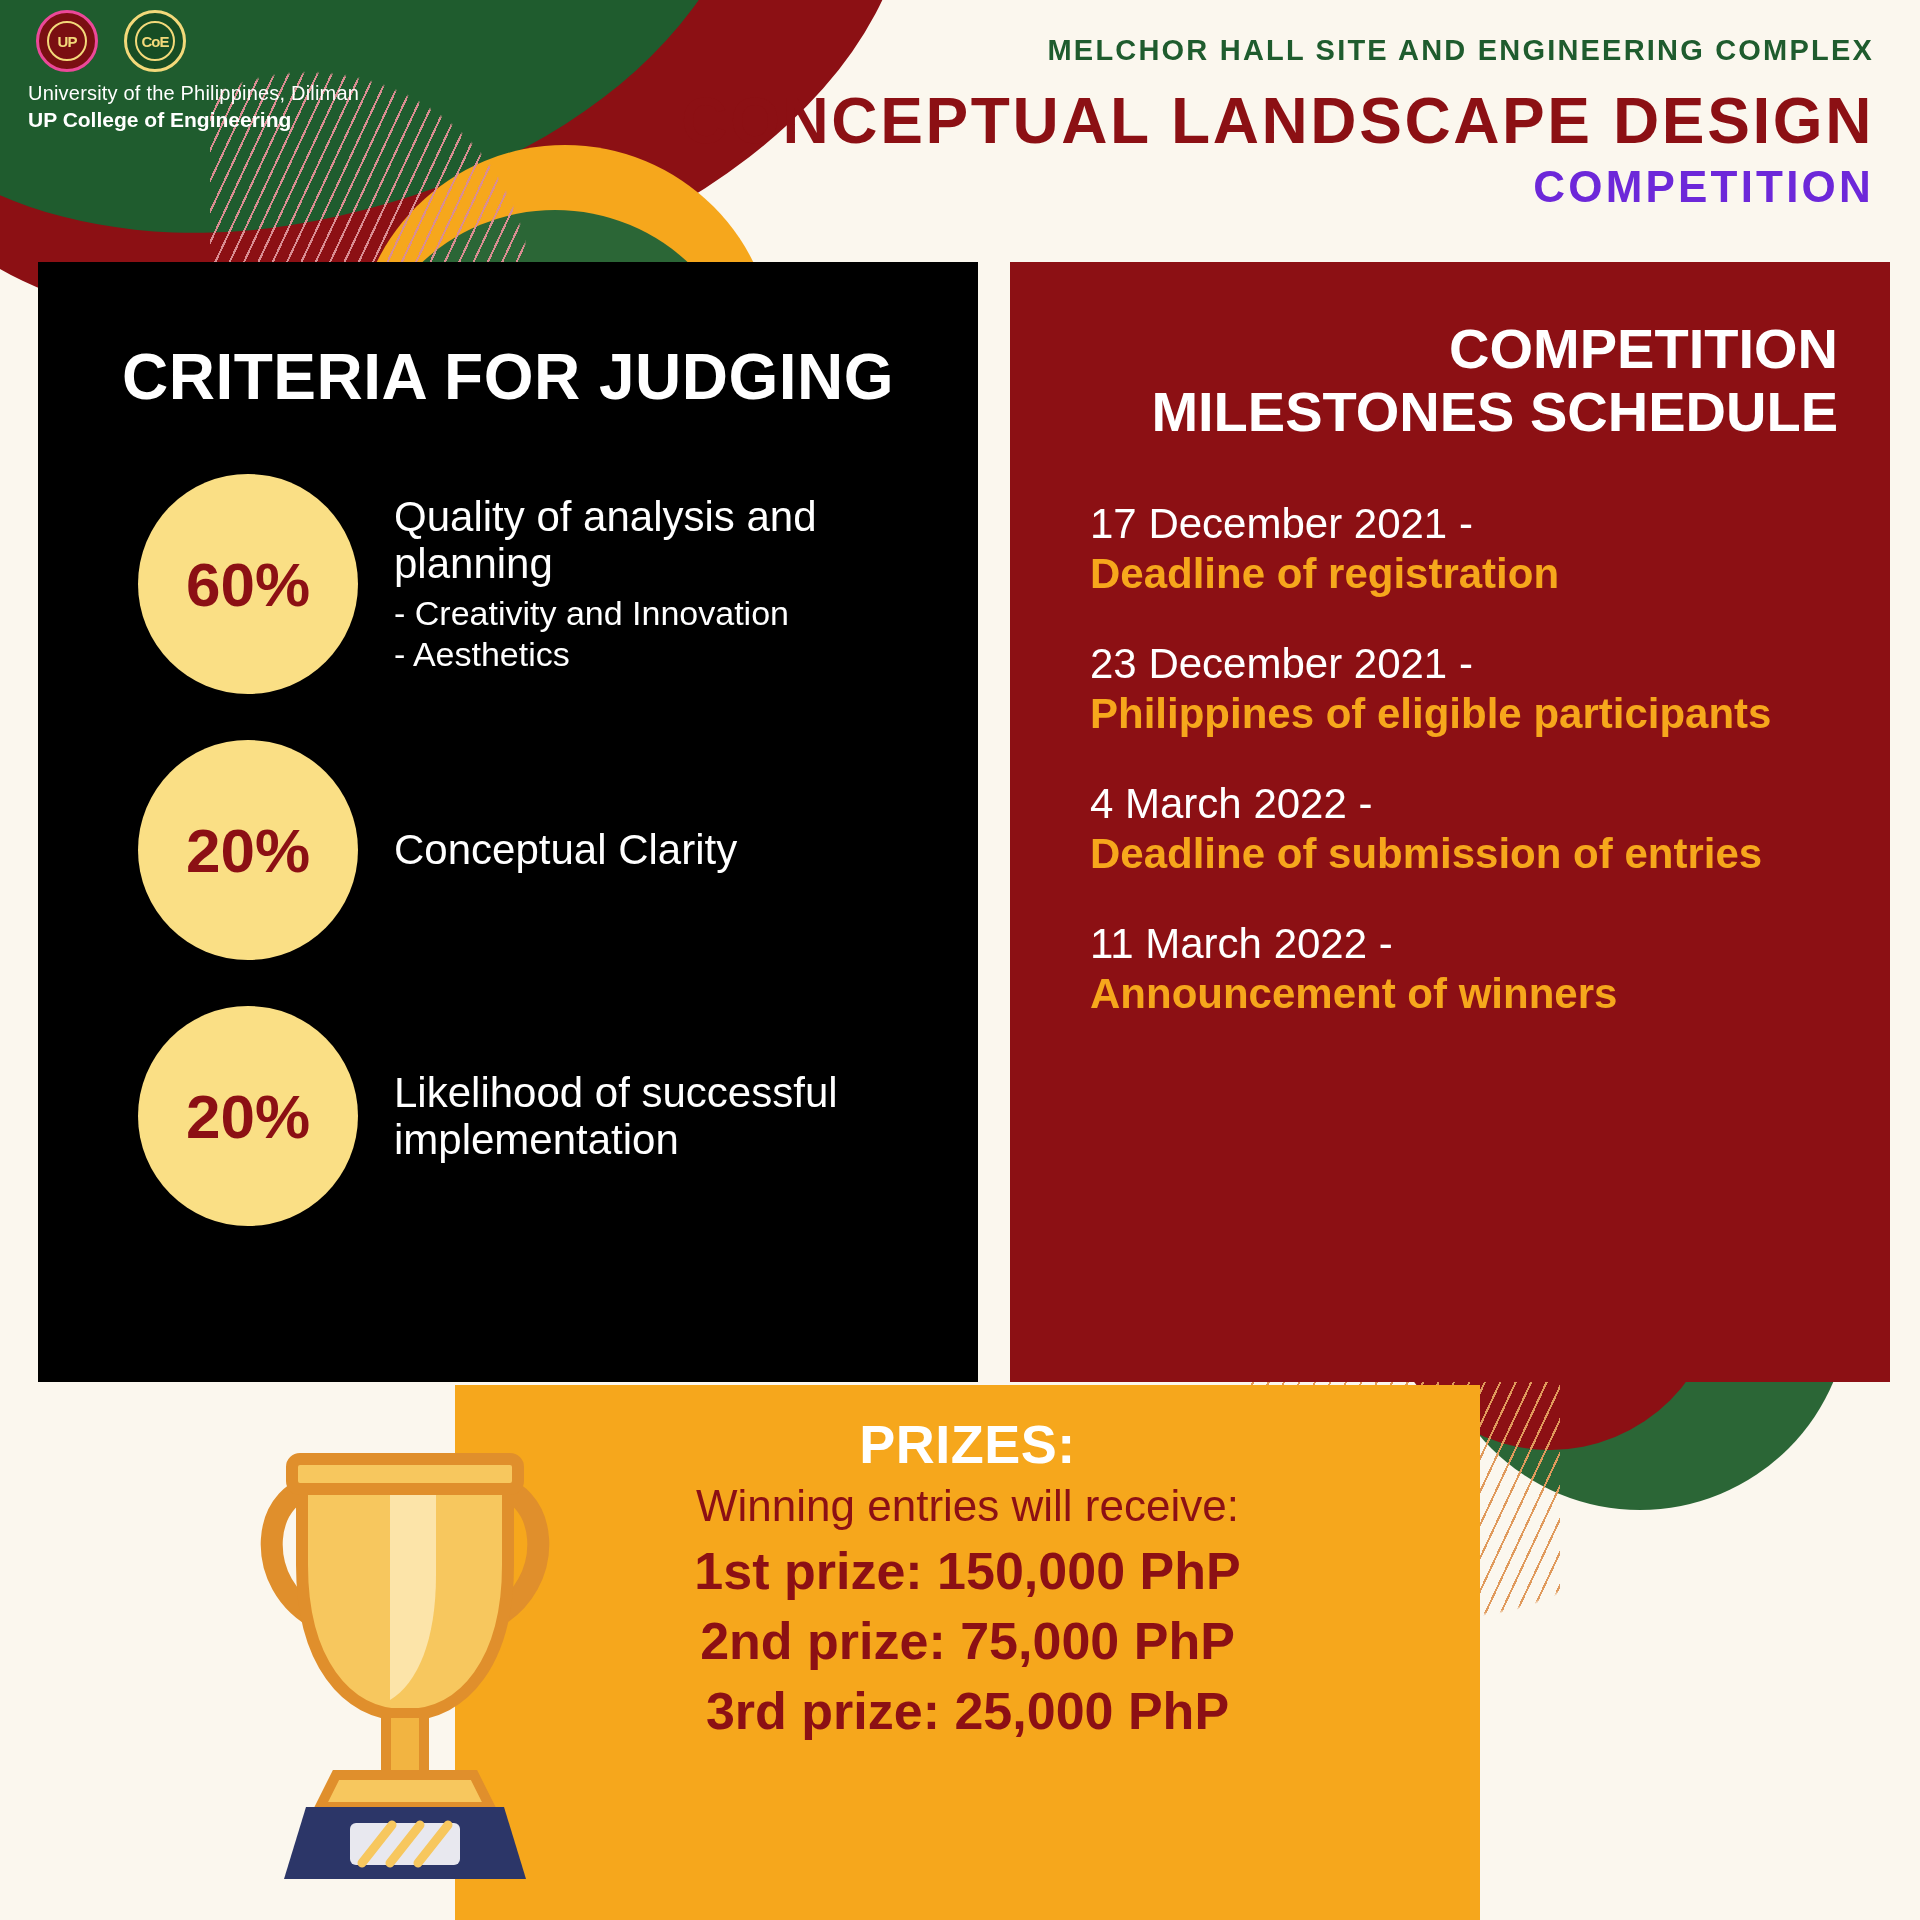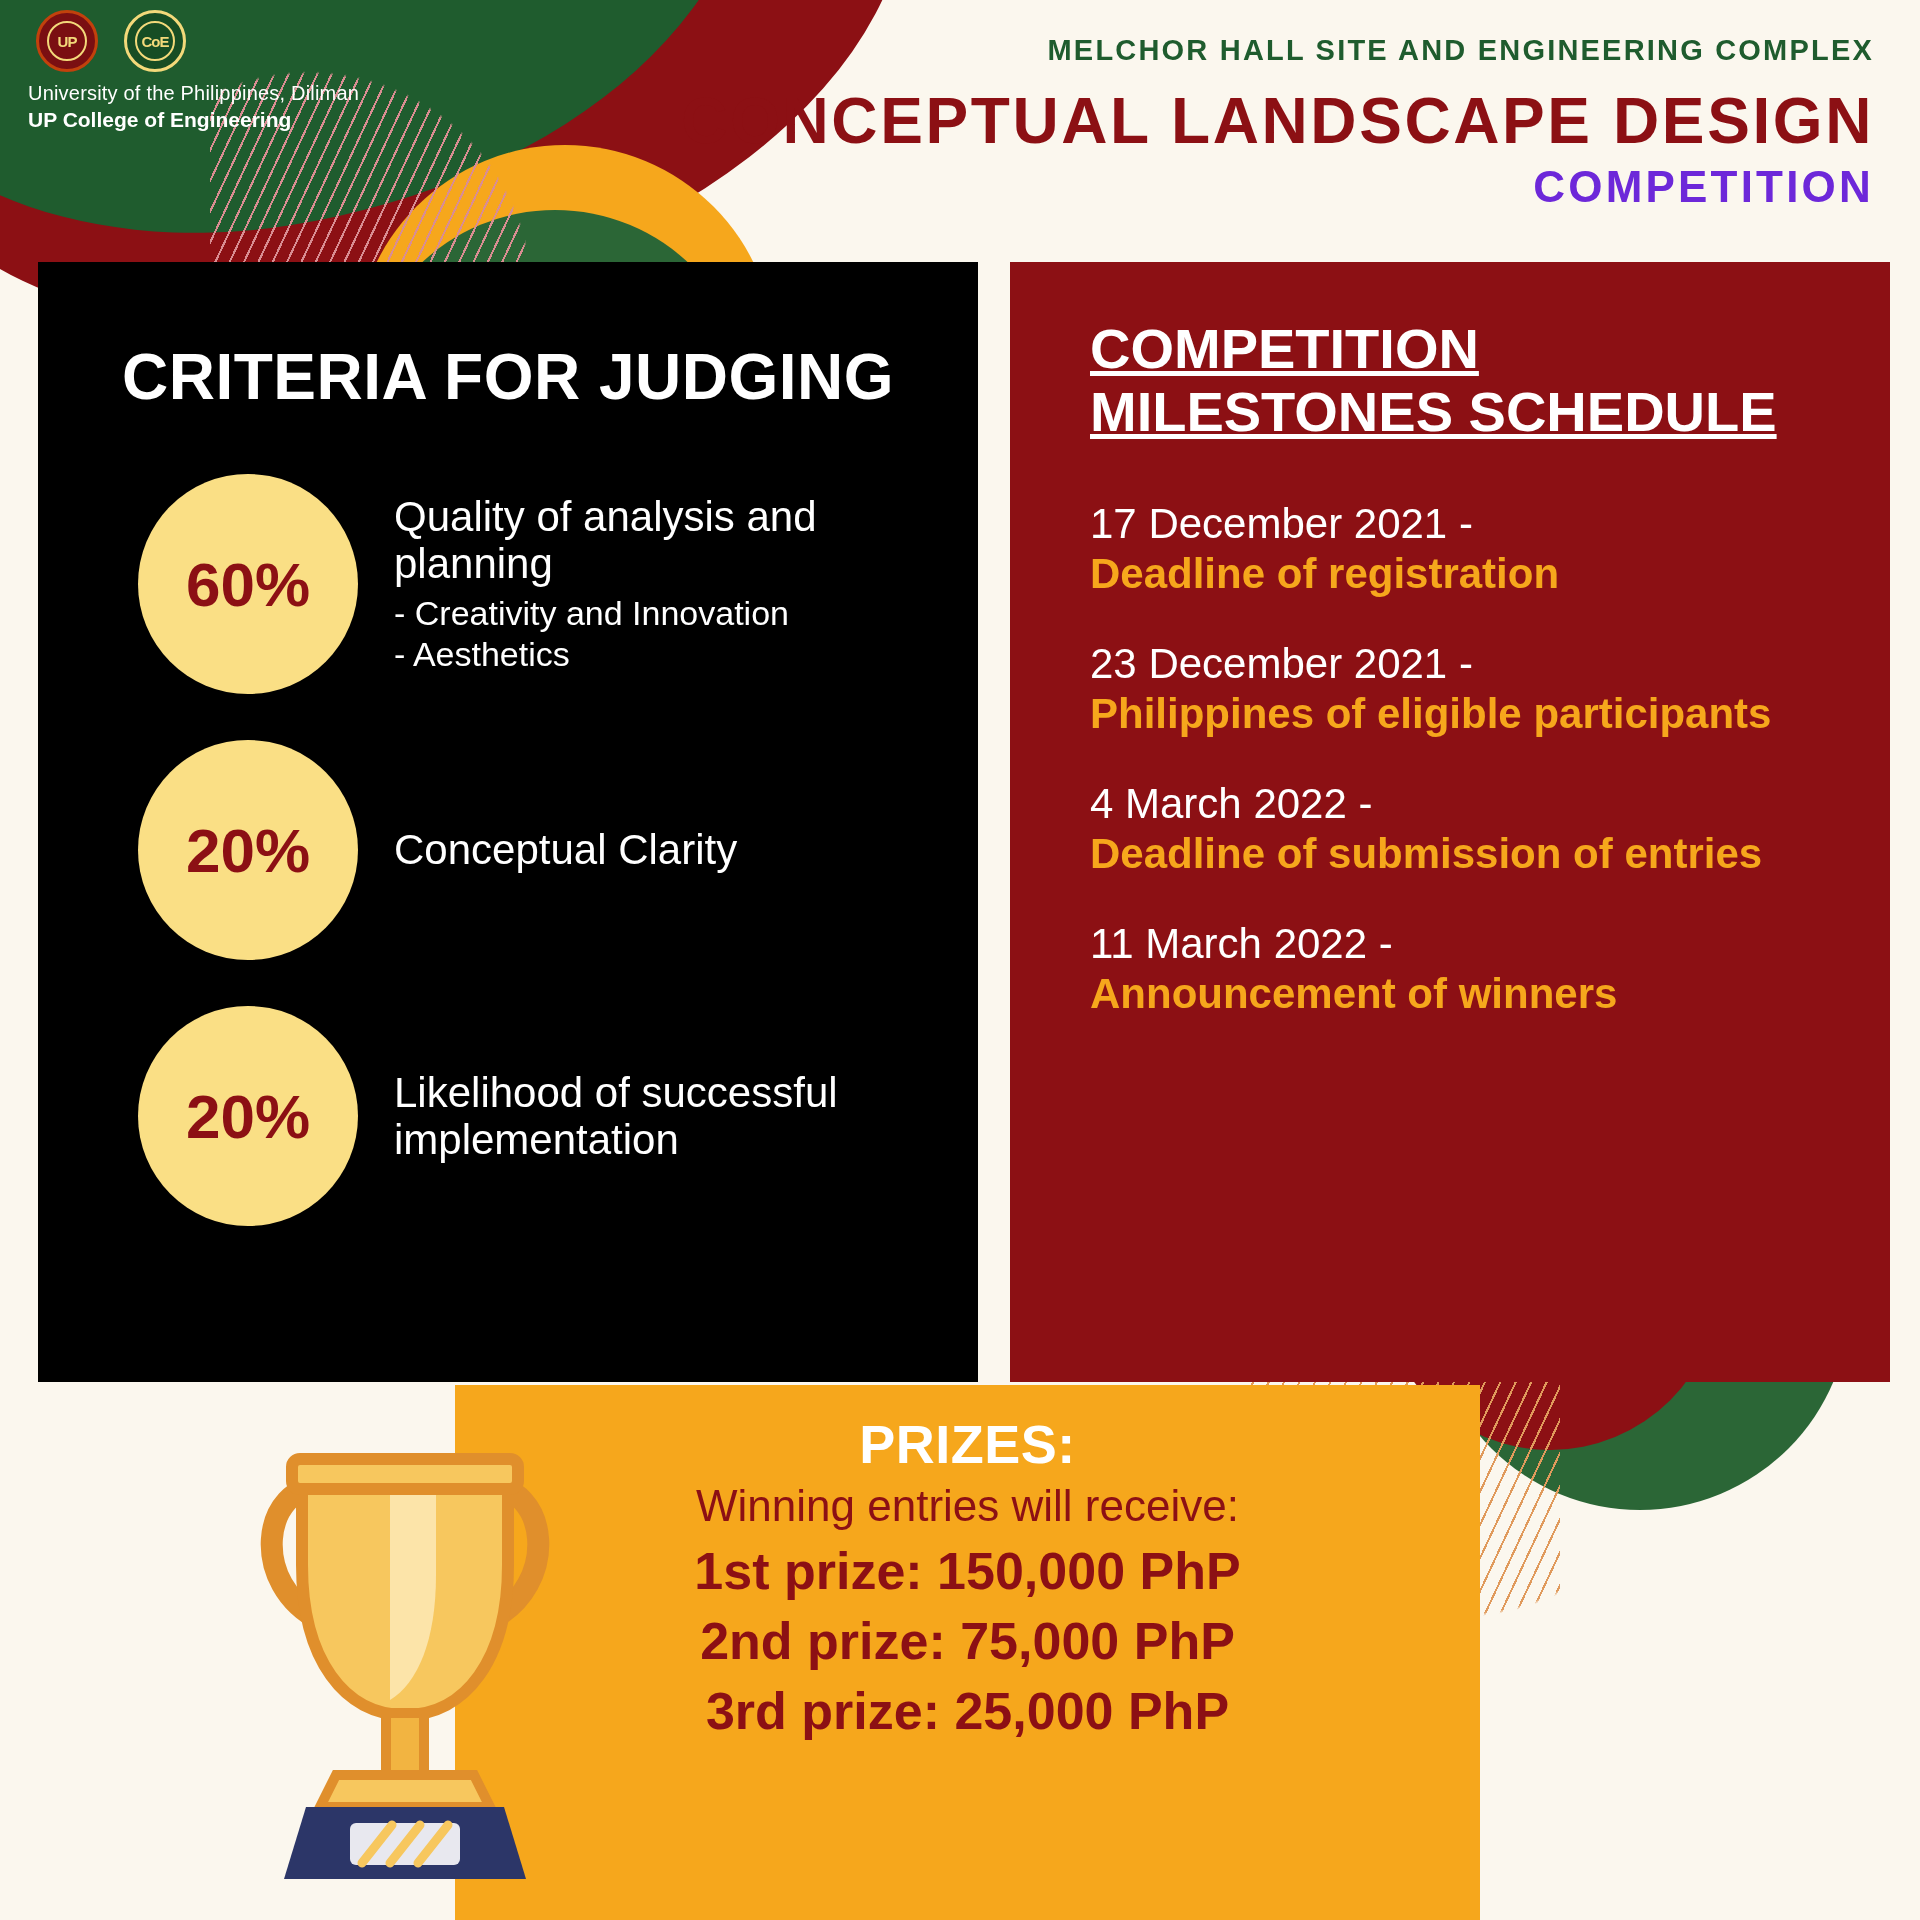--- a/index.html
+++ b/index.html
@@ -76,21 +76,21 @@
   }
 
   
   .brand {
     position: absolute; left: 28px; top: 10px;
     width: 430px; color: #ffffff; z-index: 6;
   }
   .seals { display: flex; gap: 26px; align-items: flex-start; margin-left: 8px; }
   .seal {
     width: 62px; height: 62px; border-radius: 50%;
-    border: 3px solid #c2410c;
+    border: 3px solid #ec4899;
     background: #7a0f12;
     display: flex; align-items: center; justify-content: center;
     position: relative;
   }
   .seal.green { background: #174d24; border-color: #f3d97a; }
   .seal .seal-inner {
     width: 40px; height: 40px; border-radius: 50%;
     border: 2px solid #f3d97a;
     display: flex; align-items: center; justify-content: center;
     font-size: 15px; font-weight: bold; color: #f3d97a;
@@ -145,21 +145,21 @@
 
   
   .milestones-panel {
     position: absolute; left: 1010px; top: 262px;
     width: 880px; height: 1120px;
     background: #8c1014; z-index: 5;
     padding: 56px 52px 0 80px;
   }
   .ms-title {
     color: #ffffff; font-size: 56px; font-weight: bold;
-    text-align: left; line-height: 1.12; text-decoration: underline;
+    text-align: right; line-height: 1.12;
   }
   .ms-list { margin-top: 56px; }
   .ms-item { margin-bottom: 40px; }
   .ms-date { color: #ffffff; font-size: 42px; line-height: 1.18; }
   .ms-event { color: #f6a71c; font-size: 42px; font-weight: bold; line-height: 1.2; }
 
   
   .prizes-panel {
     position: absolute; left: 455px; top: 1385px;
     width: 1025px; height: 535px;

